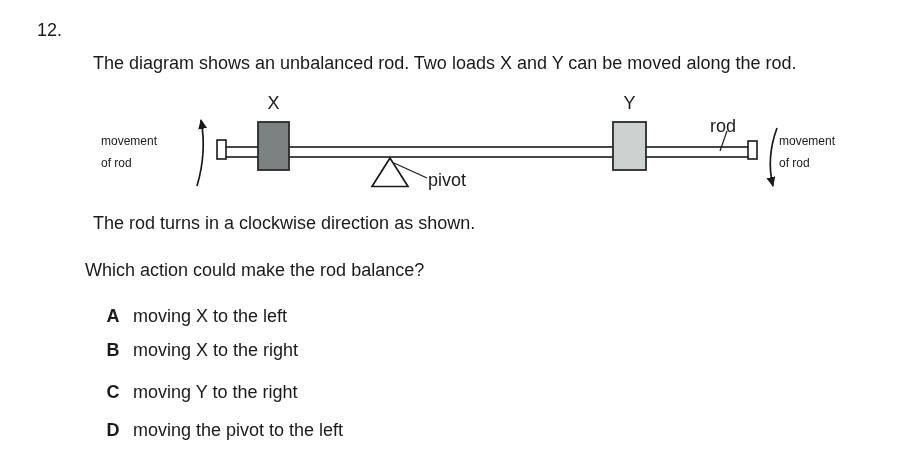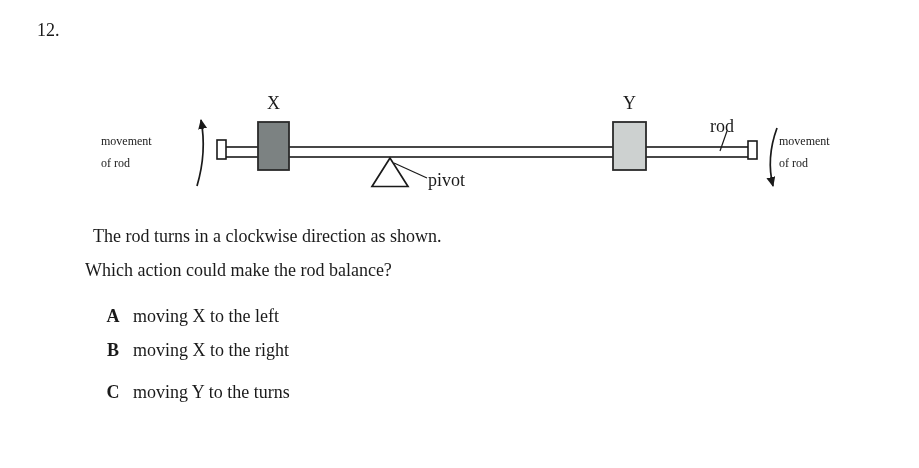--- a/index.html
+++ b/index.html
@@ -1,35 +1,35 @@
 <!DOCTYPE html>
 <html><head>
 <meta charset="utf-8">
 <style>
   html, body { margin: 0; padding: 0; background: #ffffff; }
   .page {
     position: relative;
     width: 919px;
     height: 468px;
     background: #ffffff;
-    font-family: Liberation Serif, serif;
+    font-family: Liberation Sans, sans-serif;
     color: #1a1a1a;
     overflow: hidden;
   }
   .abs { position: absolute; }
   .qnum {
     left: 37px; top: 20px;
     font-size: 18px; line-height: 21px;
   }
   .bodytext {
     font-size: 18px; line-height: 21px;
     white-space: nowrap;
   }
   .intro      { left: 93px; top: 53px; }
-  .statement  { left: 93px; top: 226px; }
+  .statement  { left: 93px; top: 213px; }
   .prompt     { left: 85px; top: 260px; }
   .option-row { left: 93px; font-size: 18px; line-height: 21px; white-space: nowrap; text-align: center; }
   .option-letter { display: inline-block; width: 40px; font-weight: bold; }
   .diagram-svg { left: 0; top: 88px; width: 919px; height: 120px; }
   .diag-label {
     font-size: 18px; line-height: 21px;
     white-space: nowrap;
   }
   .center { text-align: center; }
   .movement-label {
@@ -44,20 +44,21 @@
   .movement-left  { left: 101px; top: 130px; }
   .movement-right { left: 779px; top: 130px; }
 </style>
 </head>
 <body>
 
 <div class="page">
 
   <div class="abs qnum">12.</div>
 
+  <div class="abs bodytext intro">The diagram shows an unbalanced rod. Two loads X and Y can be moved along the rod.</div>
 
   <svg class="abs diagram-svg" viewBox="0 0 919 120" xmlns="http://www.w3.org/2000/svg">
     <defs>
       <marker id="ah" markerUnits="userSpaceOnUse" markerWidth="12" markerHeight="10" refX="9" refY="4.5" orient="auto">
         <path d="M0,0 L10,4.5 L0,9 Z" fill="#1a1a1a"></path>
       </marker>
     </defs>
 
     <rect x="221" y="59" width="532" height="10" fill="#ffffff" stroke="#1a1a1a" stroke-width="1.6"></rect>
 
@@ -98,16 +99,19 @@
   <div class="abs bodytext statement">The rod turns in a clockwise direction as shown.</div>
   <div class="abs bodytext prompt">Which action could make the rod balance?</div>
 
   <div class="abs option-row" style="top:306px">
     <span class="option-letter">A</span><span>moving X to the left</span>
   </div>
   <div class="abs option-row" style="top:340px">
     <span class="option-letter">B</span><span>moving X to the right</span>
   </div>
   <div class="abs option-row" style="top:382px">
-    <span class="option-letter">C</span><span>moving Y to the turns</span>
+    <span class="option-letter">C</span><span>moving Y to the right</span>
+  </div>
+  <div class="abs option-row" style="top:420px">
+    <span class="option-letter">D</span><span>moving the pivot to the left</span>
   </div>
 
 </div>
 
 </body></html>

